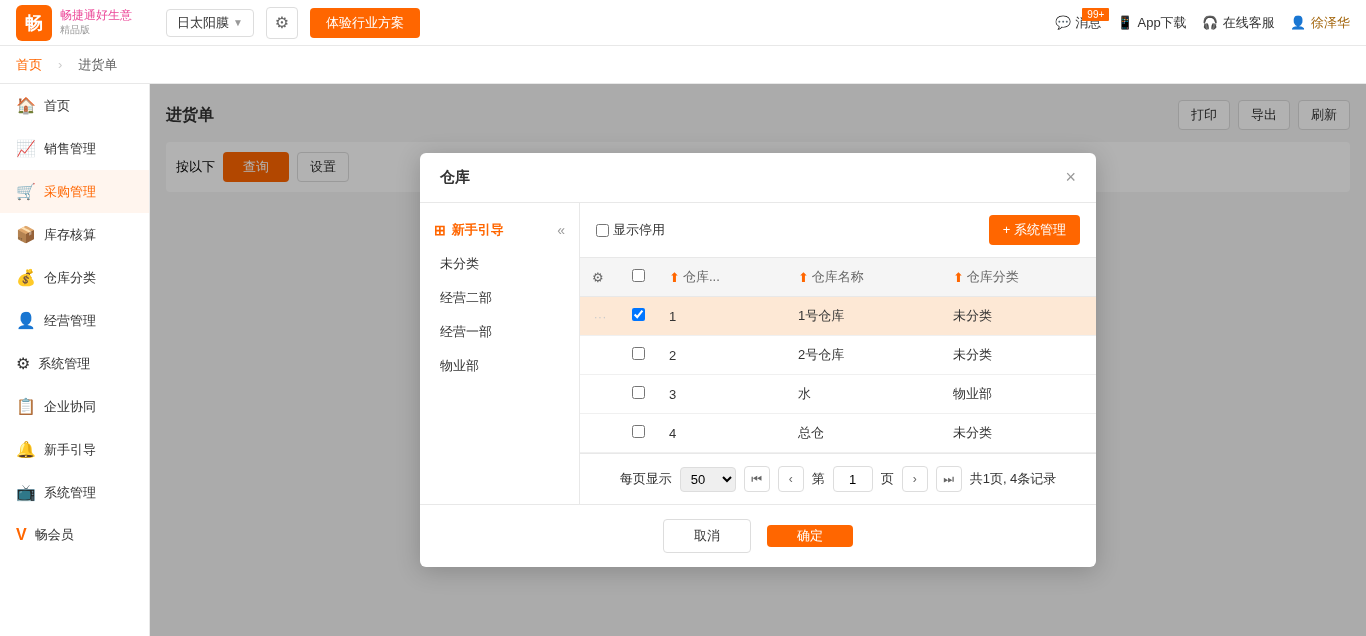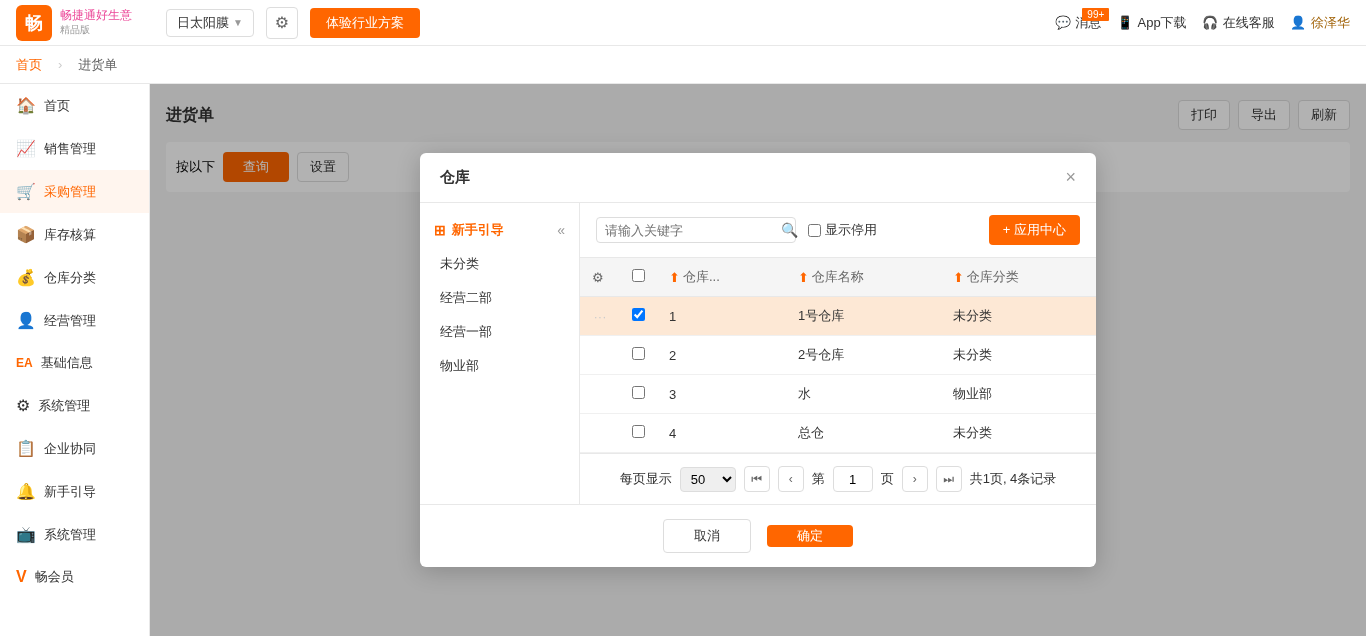--- a/index.html
+++ b/index.html
@@ -304,24 +304,20 @@
       <span class="icon">📦</span>
       <span>库存核算</span>
     </div>
     <div class="sidebar-item">
       <span class="icon">💰</span>
       <span>仓库分类</span>
     </div>
     <div class="sidebar-item">
       <span class="icon">👤</span>
       <span>经营管理</span>
-    </div>
-    <div class="sidebar-item">
-      <span class="icon" style="font-style:normal;font-size:12px;font-weight:bold;color:#f60;">EA</span>
-      <span>基础信息</span>
     </div>
     <div class="sidebar-item">
       <span class="icon">⚙</span>
       <span>系统管理</span>
     </div>
     <div class="sidebar-item">
       <span class="icon">📋</span>
       <span>企业协同</span>
     </div>
     <div class="sidebar-item">
@@ -376,30 +372,26 @@
             <div class="category-item">未分类</div>
             <div class="category-item">经营二部</div>
             <div class="category-item">经营一部</div>
             <div class="category-item">物业部</div>
           </div>
 
           <div class="table-panel">
 
             <div class="table-toolbar">
               <div class="toolbar-left">
-                <div class="search-input-wrap">
-                  <input type="text" placeholder="请输入关键字" style="">
-                  <span class="search-icon">🔍</span>
-                </div>
                 <label class="checkbox-label">
                   <input type="checkbox" style="">
                   <span>显示停用</span>
                 </label>
               </div>
-              <button class="add-btn">+ 应用中心</button>
+              <button class="add-btn">+ 系统管理</button>
             </div>
 
             <div class="table-wrap">
               <table class="data-table">
                 <thead>
                   <tr>
                     <th class="th-gear">
                       <span>⚙</span>
                     </th>
                     <th class="th-check">

